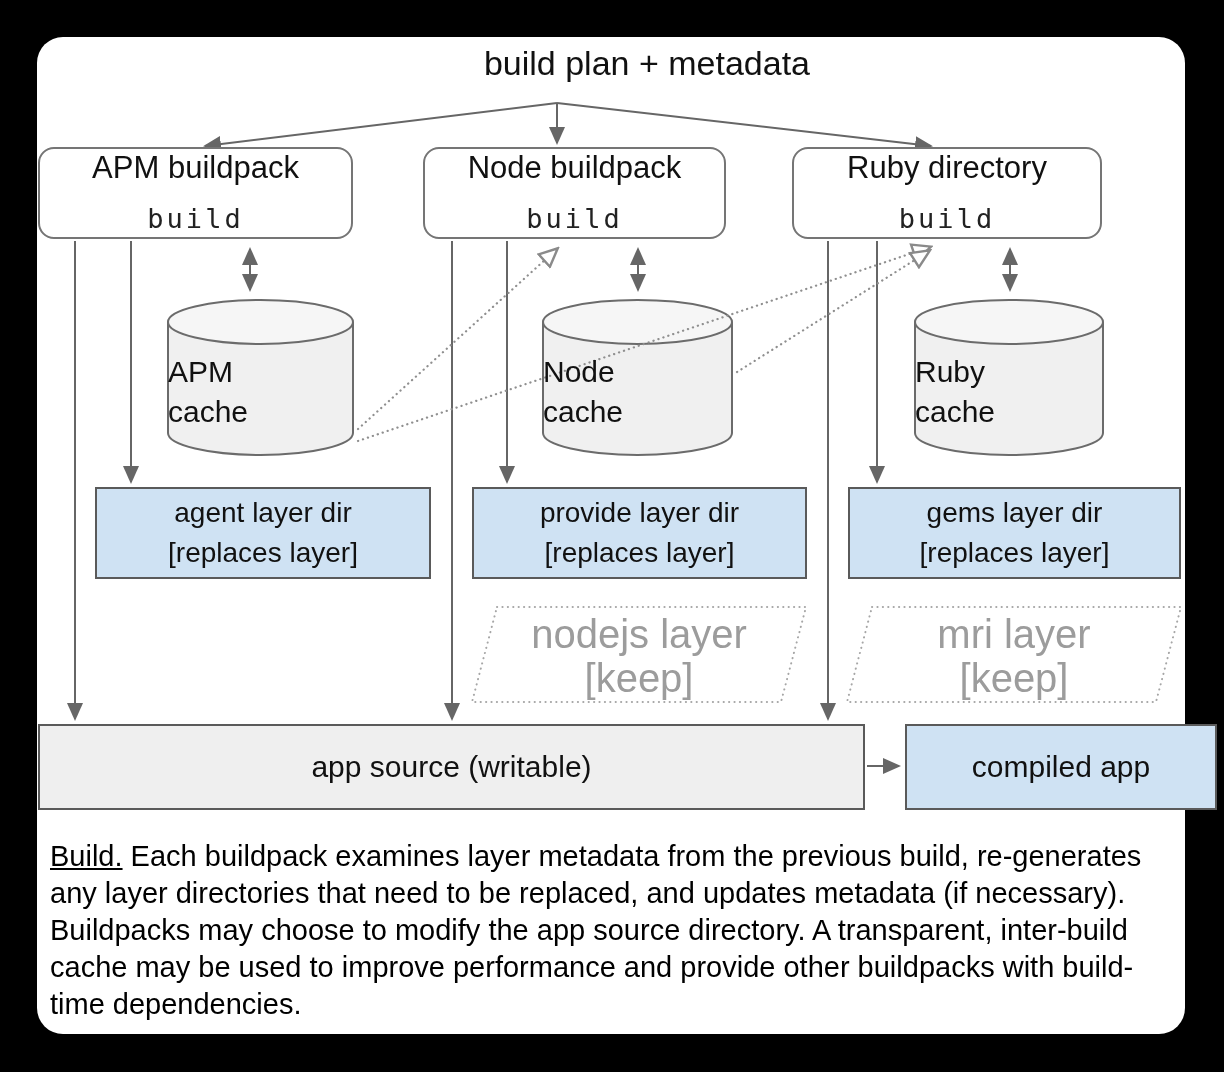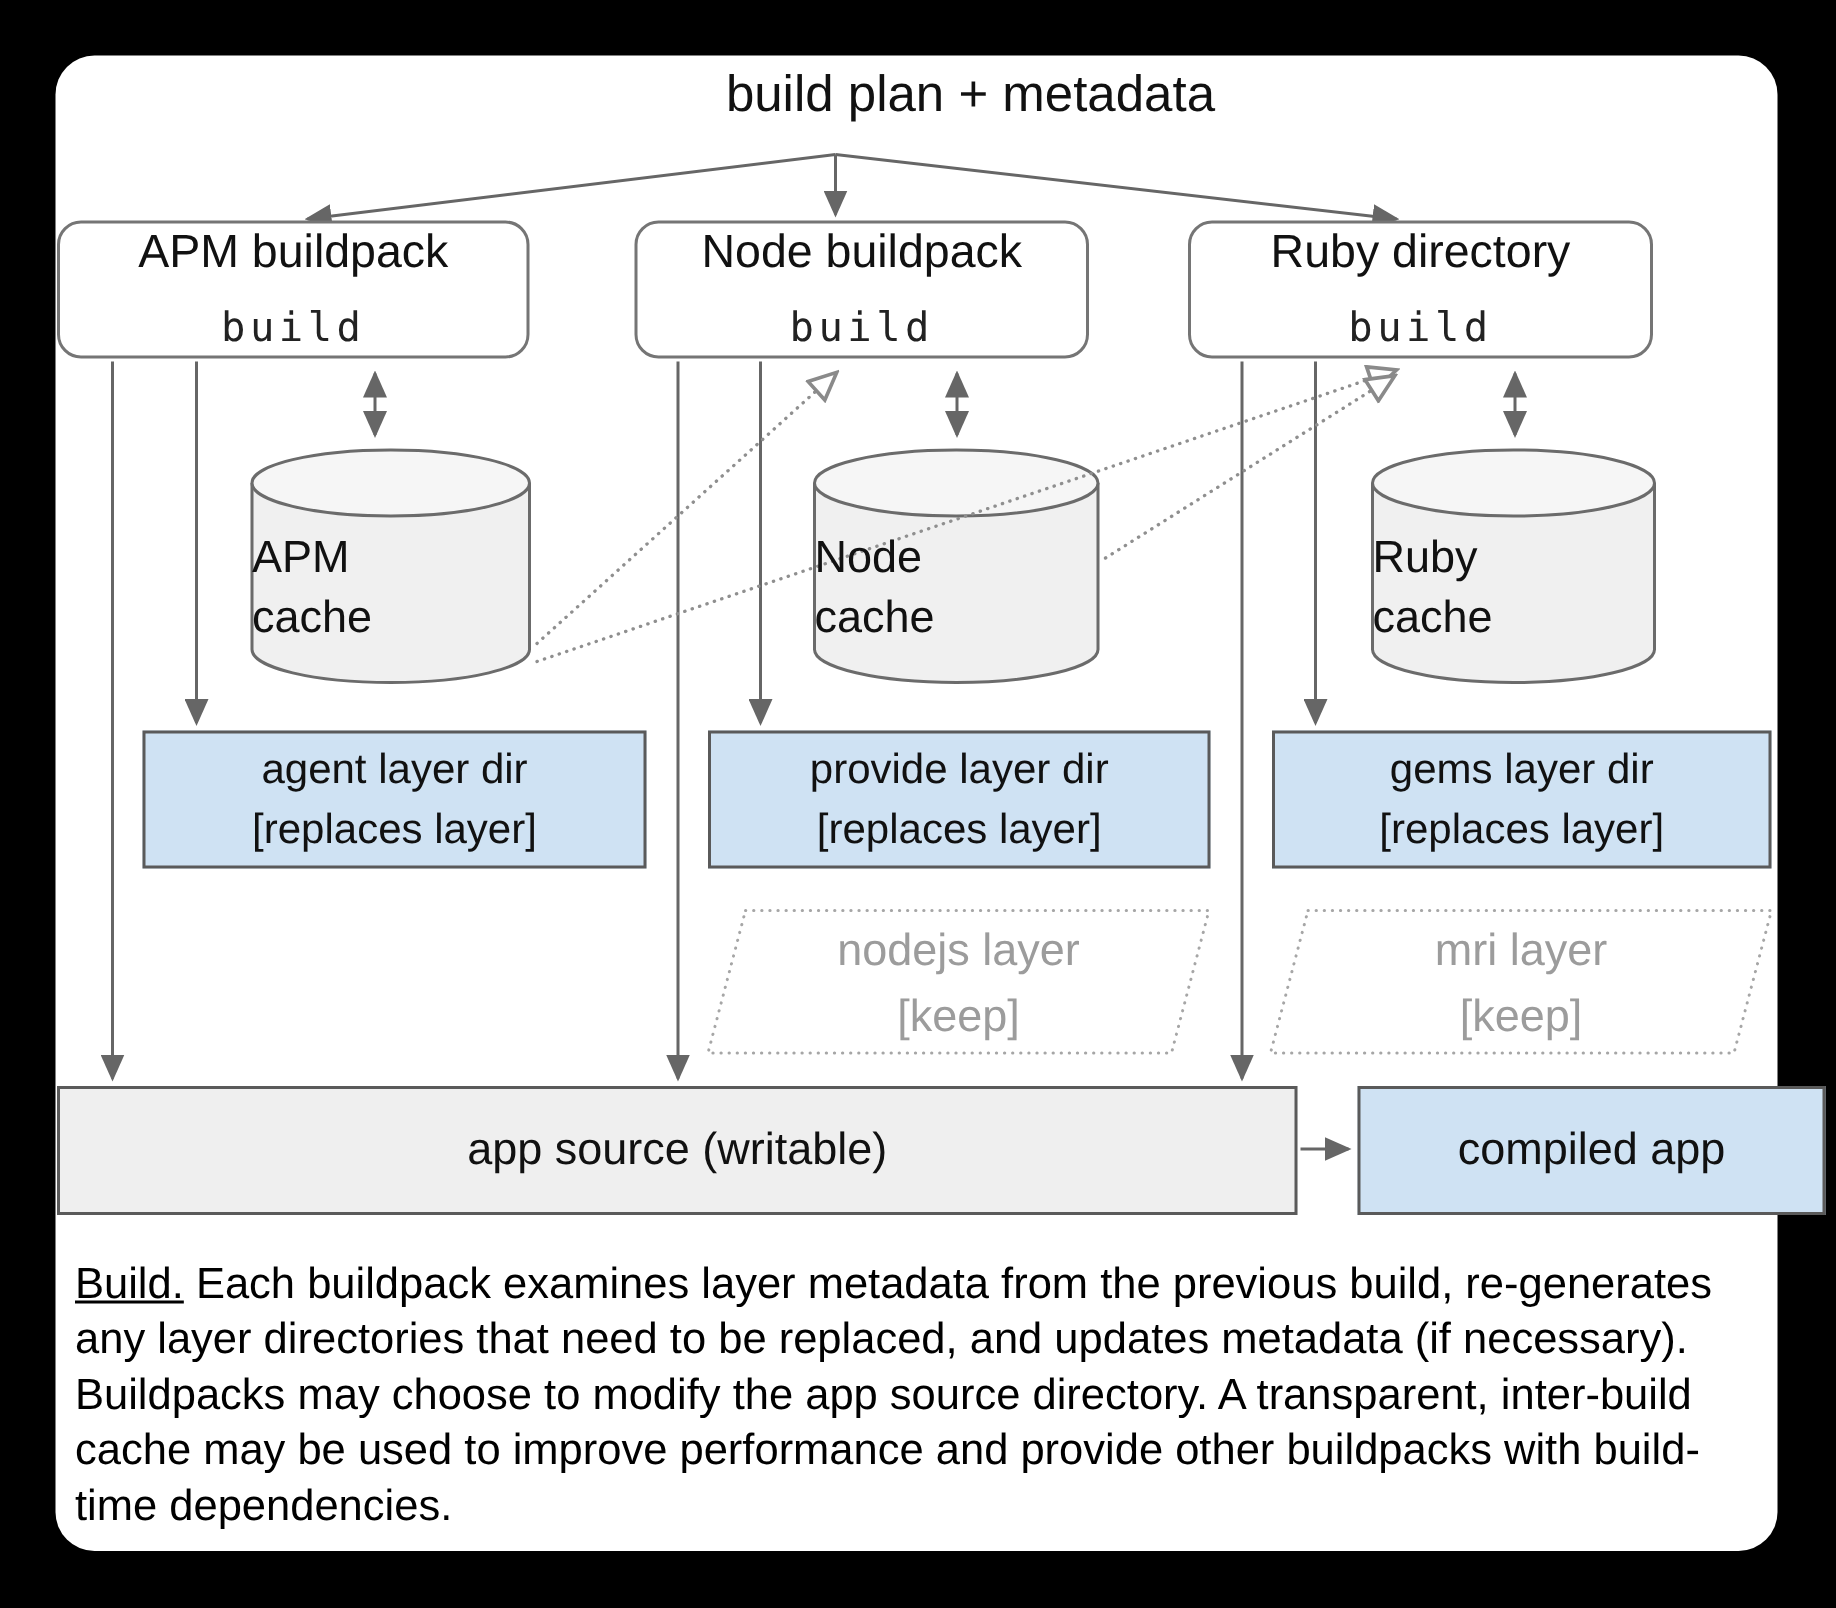--- a/index.html
+++ b/index.html
@@ -11,21 +11,21 @@
   .title{left:300px;top:44px;width:510px;text-align:right;font-size:34px;color:#111;}
   .bpbox{height:92px;background:#fff;border:2px solid #757575;border-radius:16px;
          display:flex;flex-direction:column;align-items:center;justify-content:space-between;box-sizing:border-box;}
   .bpname{font-size:31px;color:#111;line-height:38px;}
   .bpphase{font-family:"DejaVu Sans Mono","Liberation Mono",monospace;font-size:27px;color:#222;
            letter-spacing:3px;line-height:36px;}
   .bluebox{height:92px;background:#cfe2f3;border:2px solid #5a5a5a;display:flex;flex-direction:column;
            align-items:center;justify-content:center;box-sizing:border-box;}
   .bluebox .l1,.bluebox .l2{font-size:28px;color:#111;line-height:40px;}
   .cachelabel{text-align:left;font-size:30px;color:#111;line-height:40px;}
-  .keeplabel{text-align:center;font-size:30px;color:#9c9c9c;line-height:44px;}
+  .keeplabel{text-align:center;font-size:40px;color:#9c9c9c;line-height:44px;}
   .appsource{left:38px;top:724px;width:827px;height:86px;background:#efefef;border:2px solid #5a5a5a;
              display:flex;align-items:center;justify-content:center;box-sizing:border-box;font-size:30px;color:#111;}
   .compiled{left:905px;top:724px;width:312px;height:86px;background:#cfe2f3;border:2px solid #5a5a5a;
             display:flex;align-items:center;justify-content:center;box-sizing:border-box;font-size:30px;color:#111;}
   .caption{left:50px;top:838px;width:1120px;font-size:29px;line-height:37px;color:#000;}
   .caption .lead{text-decoration:underline;}
 </style>
 </head>
 <body>
 

